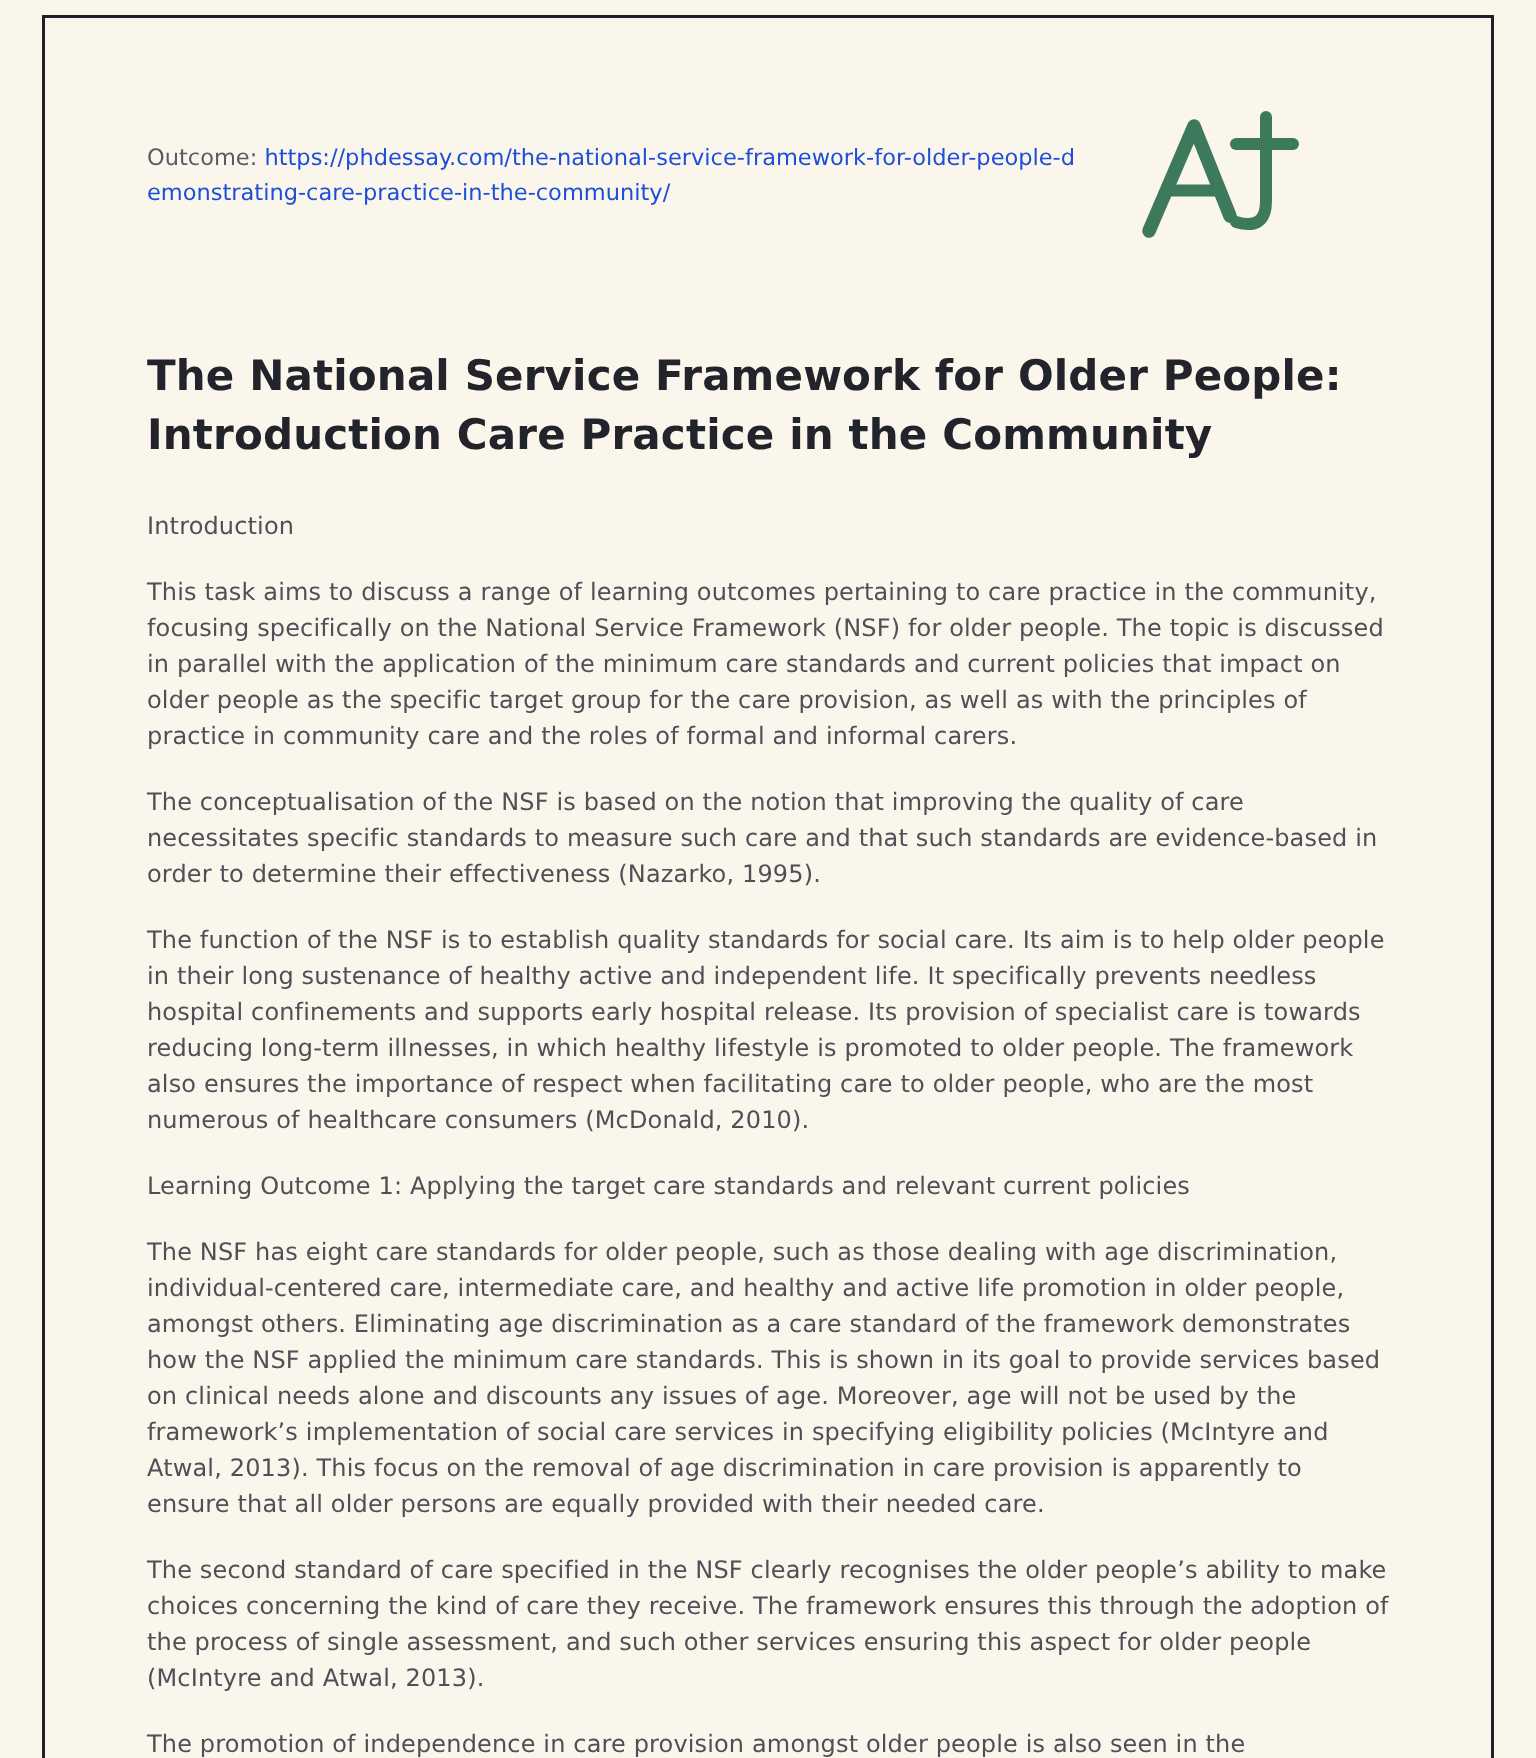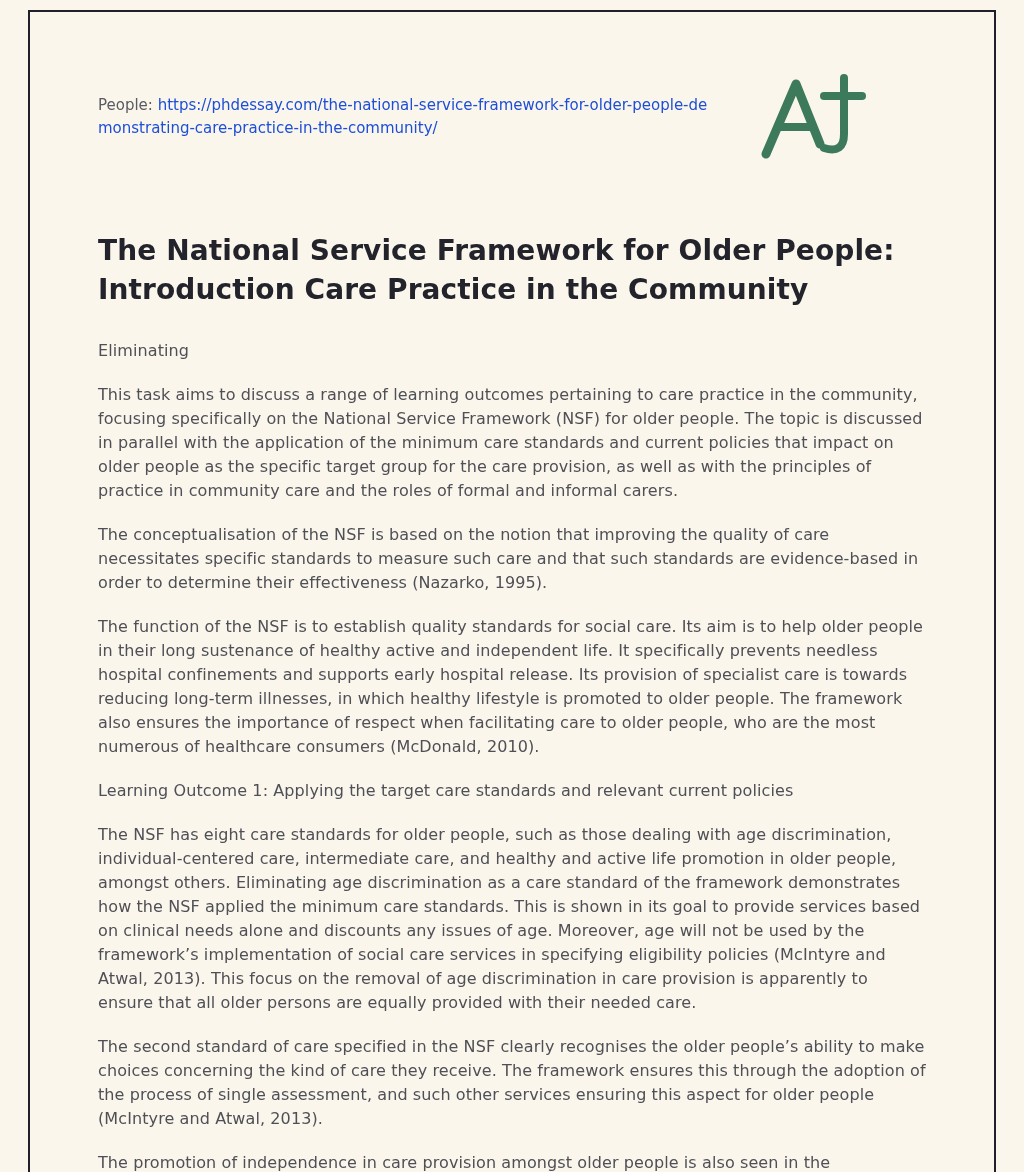--- a/index.html
+++ b/index.html
@@ -87,40 +87,40 @@
 </style>
 </head>
 <body>
 
 <div class="page-frame">
 
   <div class="doc-header">
     <div>
 
       <div class="source-line">
-        <span class="source-label">People:</span>
+        <span class="source-label">Outcome:</span>
         <a href="#" class="source-link">https://phdessay.com/the-national-service-framework-for-older-people-demonstrating-care-practice-in-the-community/</a>
       </div>
     </div>
 
     <div class="logo-wrap">
       <svg viewBox="0 0 110 95" width="110" height="95" aria-hidden="true">
 
         <path d="M8 84 L38 14 L62 74" fill="none" stroke="#3d7a5c" stroke-width="9" stroke-linecap="round" stroke-linejoin="round"></path>
         <path d="M20 57 L55 57" fill="none" stroke="#3d7a5c" stroke-width="8" stroke-linecap="round"></path>
         <path d="M66 26 L104 26" fill="none" stroke="#3d7a5c" stroke-width="8" stroke-linecap="round"></path>
         <path d="M86 8 L86 64 Q86 84 66 78" fill="none" stroke="#3d7a5c" stroke-width="8" stroke-linecap="round"></path>
       </svg>
     </div>
   </div>
 
   <h1 class="article-title">The National Service Framework for Older People: Introduction Care Practice in the Community</h1>
 
   <div class="article-body">
-    <p>Eliminating</p>
+    <p>Introduction</p>
     <p>This task aims to discuss a range of learning outcomes pertaining to care practice in the community, focusing specifically on the National Service Framework (NSF) for older people. The topic is discussed in parallel with the application of the minimum care standards and current policies that impact on older people as the specific target group for the care provision, as well as with the principles of practice in community care and the roles of formal and informal carers.</p>
     <p>The conceptualisation of the NSF is based on the notion that improving the quality of care necessitates specific standards to measure such care and that such standards are evidence-based in order to determine their effectiveness (Nazarko, 1995).</p>
     <p>The function of the NSF is to establish quality standards for social care. Its aim is to help older people in their long sustenance of healthy active and independent life. It specifically prevents needless hospital confinements and supports early hospital release. Its provision of specialist care is towards reducing long-term illnesses, in which healthy lifestyle is promoted to older people. The framework also ensures the importance of respect when facilitating care to older people, who are the most numerous of healthcare consumers (McDonald, 2010).</p>
     <p>Learning Outcome 1: Applying the target care standards and relevant current policies</p>
     <p>The NSF has eight care standards for older people, such as those dealing with age discrimination, individual-centered care, intermediate care, and healthy and active life promotion in older people, amongst others. Eliminating age discrimination as a care standard of the framework demonstrates how the NSF applied the minimum care standards. This is shown in its goal to provide services based on clinical needs alone and discounts any issues of age. Moreover, age will not be used by the framework’s implementation of social care services in specifying eligibility policies (McIntyre and Atwal, 2013). This focus on the removal of age discrimination in care provision is apparently to ensure that all older persons are equally provided with their needed care.</p>
     <p>The second standard of care specified in the NSF clearly recognises the older people’s ability to make choices concerning the kind of care they receive. The framework ensures this through the adoption of the process of single assessment, and such other services ensuring this aspect for older people (McIntyre and Atwal, 2013).</p>
     <p>The promotion of independence in care provision amongst older people is also seen in the framework’s third standard of care, which is intermediate care. It is emphasised that a new variety of intermediate care services will be accessed by this target group at home or in selected care settings to elevate their independence, alongside the help of the National Health Service (NHS). Further, the prescribed general hospital care specified b</p>
   </div>
 
 </div>

